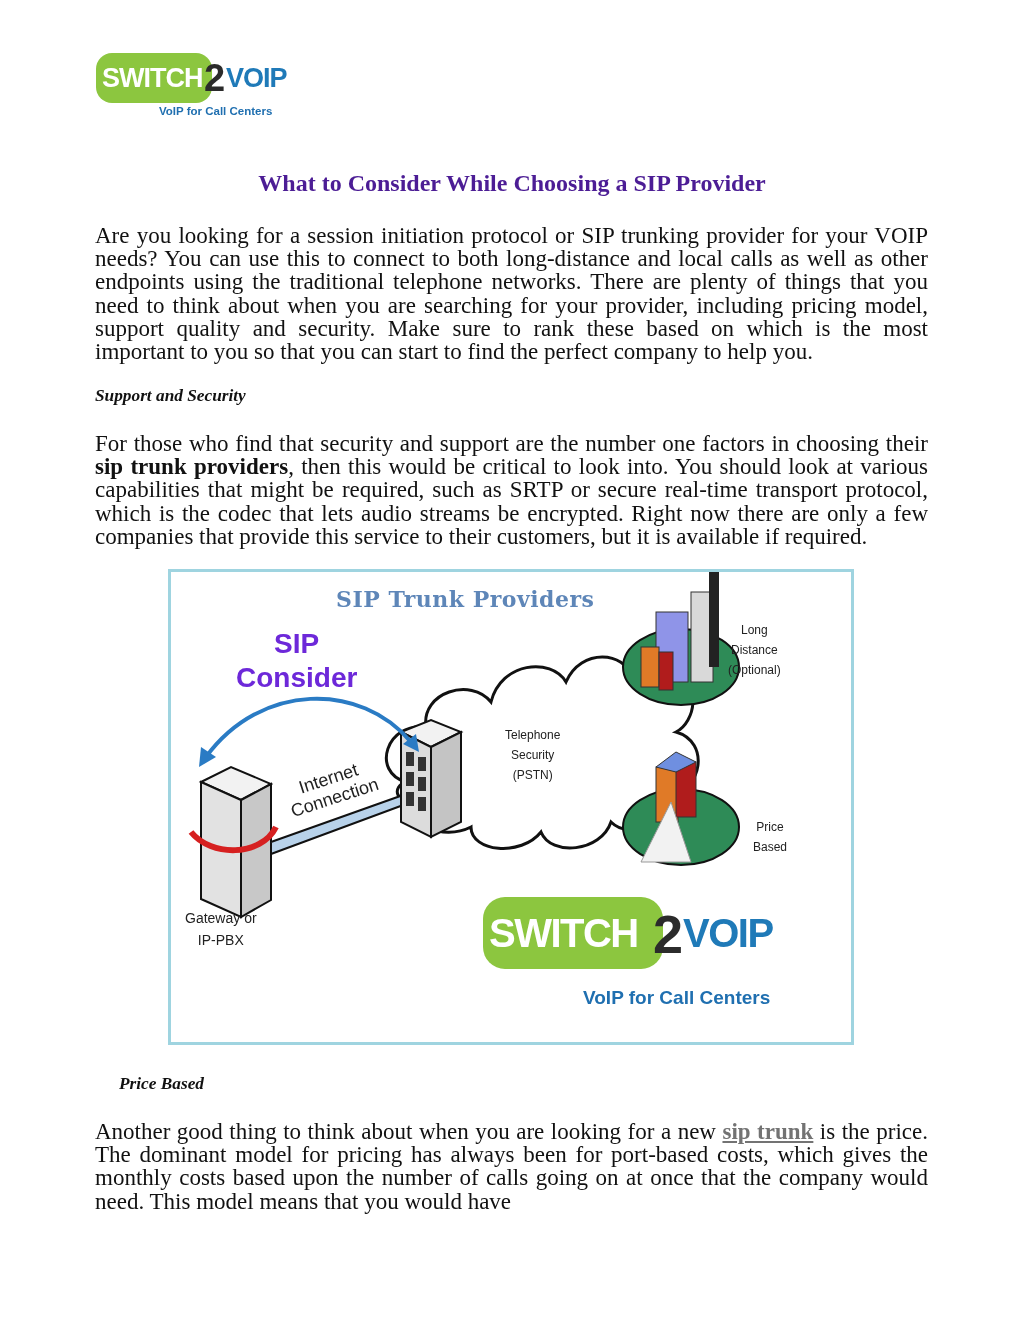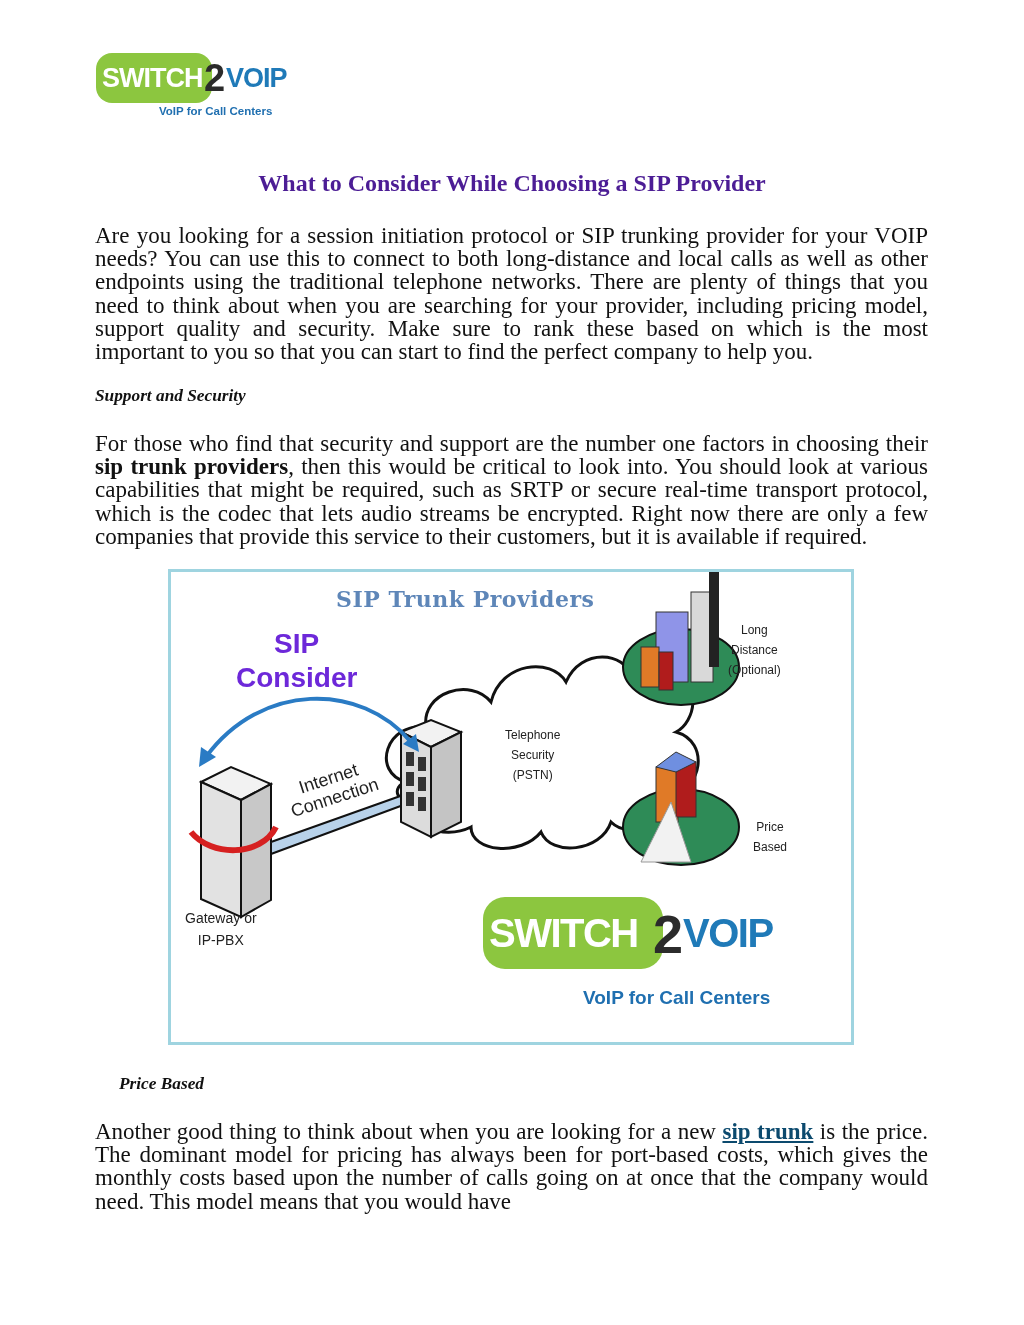--- a/index.html
+++ b/index.html
@@ -10,21 +10,21 @@
   .logo .sw { position: absolute; left: 6px; top: 10px; font-family: "Liberation Sans", sans-serif; font-weight: bold; font-size: 27px; color: #ffffff; letter-spacing: -1px; }
   .logo .two { position: absolute; left: 108px; top: 4px; font-family: "Liberation Sans", sans-serif; font-weight: bold; font-size: 38px; color: #2b2b2b; }
   .logo .voip { position: absolute; left: 130px; top: 10px; font-family: "Liberation Sans", sans-serif; font-weight: bold; font-size: 27px; color: #1f7ab8; letter-spacing: -1px; }
   .logo .tag { position: absolute; left: 63px; top: 52px; font-family: "Liberation Sans", sans-serif; font-weight: bold; font-size: 11.5px; color: #1f6fb0; white-space: nowrap; }
 
   .title { position: absolute; left: 0; width: 1024px; top: 170px; text-align: center; font-weight: bold; font-size: 24px; color: #4c1d95; }
 
   .para { position: absolute; left: 95px; width: 833px; font-size: 23px; line-height: 23.2px; text-align: justify; margin: 0; }
   .para b { font-weight: bold; }
   .heading { position: absolute; left: 95px; font-style: italic; font-weight: bold; font-size: 17.3px; margin: 0; }
-  .link { color: #0c4a6e; font-weight: bold; text-decoration: underline; cursor: pointer; }
+  .link { color: #737373; font-weight: bold; text-decoration: underline; cursor: pointer; }
 
   .figure { position: absolute; left: 168px; top: 569px; width: 686px; height: 476px; border: 3px solid #9fd4e0; background: #ffffff; box-sizing: border-box; }
   .fig-title { position: absolute; left: 165px; top: 14px; font-family: "DejaVu Serif", serif; font-weight: bold; font-size: 22px; color: #5e86b8; letter-spacing: 0.5px; }
   .fig-big { position: absolute; font-family: "Liberation Sans", sans-serif; font-weight: bold; font-size: 28px; color: #6d28d9; text-align: center; line-height: 34px; }
   .fig-lbl { position: absolute; font-family: "Liberation Sans", sans-serif; font-size: 12px; color: #222; text-align: center; line-height: 20px; }
   .fig-svg { position: absolute; left: 0; top: 0; }
   .fig-logo { position: absolute; left: 312px; top: 325px; width: 320px; height: 125px; }
   .fig-logo .pill { position: absolute; left: 0; top: 0; width: 180px; height: 72px; background: #8cc63f; border-radius: 22px; }
   .fig-logo .sw { position: absolute; left: 6px; top: 14px; font-family: "Liberation Sans", sans-serif; font-weight: bold; font-size: 40px; color: #ffffff; letter-spacing: -1.5px; }
   .fig-logo .two { position: absolute; left: 170px; top: 6px; font-family: "Liberation Sans", sans-serif; font-weight: bold; font-size: 54px; color: #2b2b2b; }

